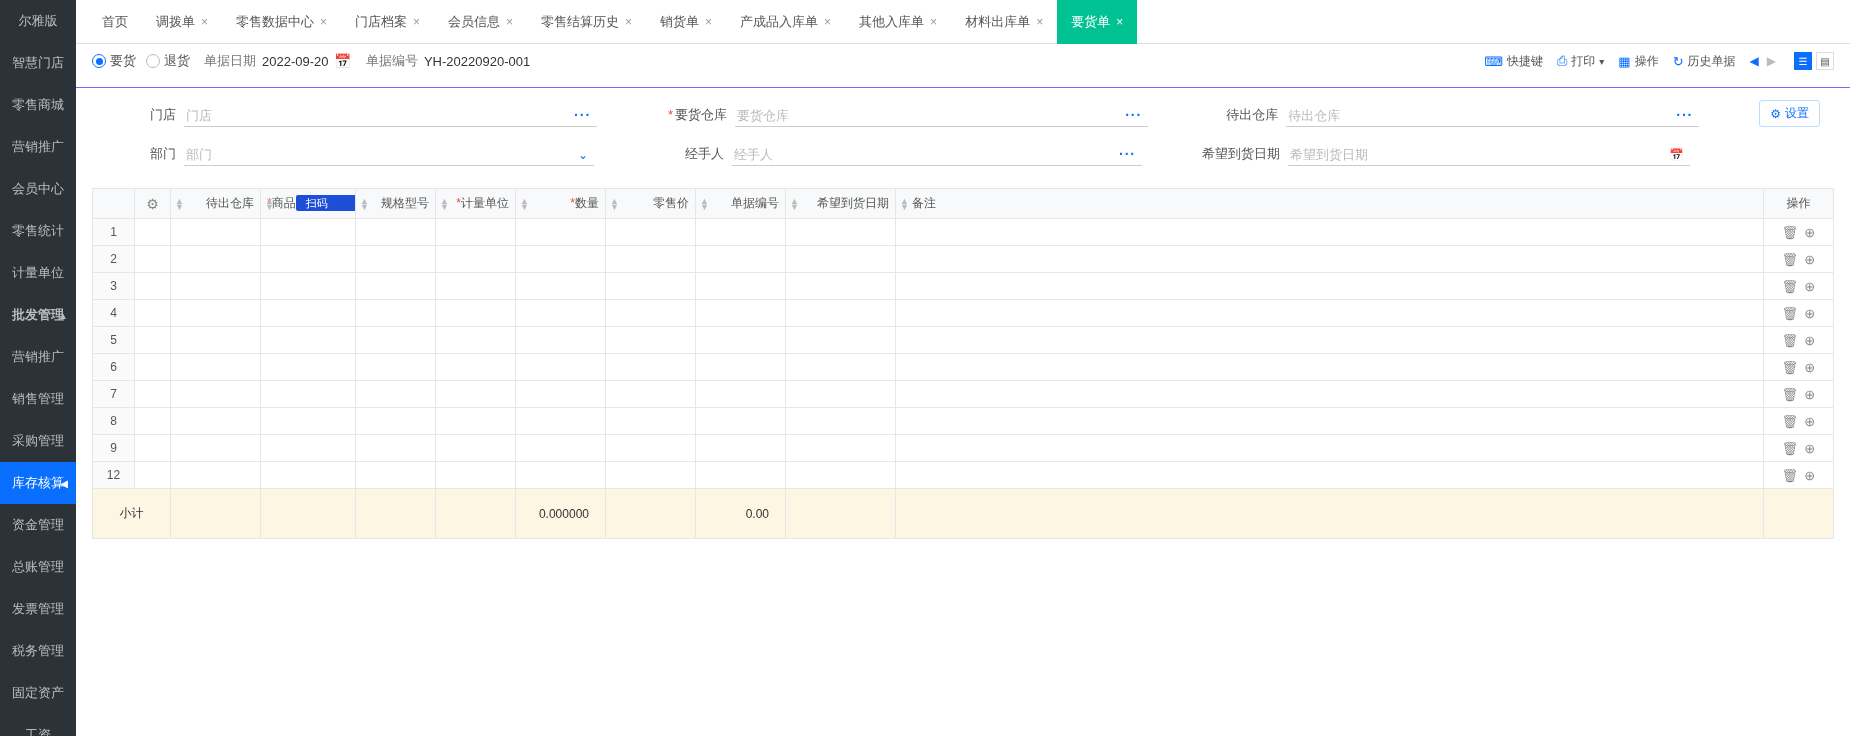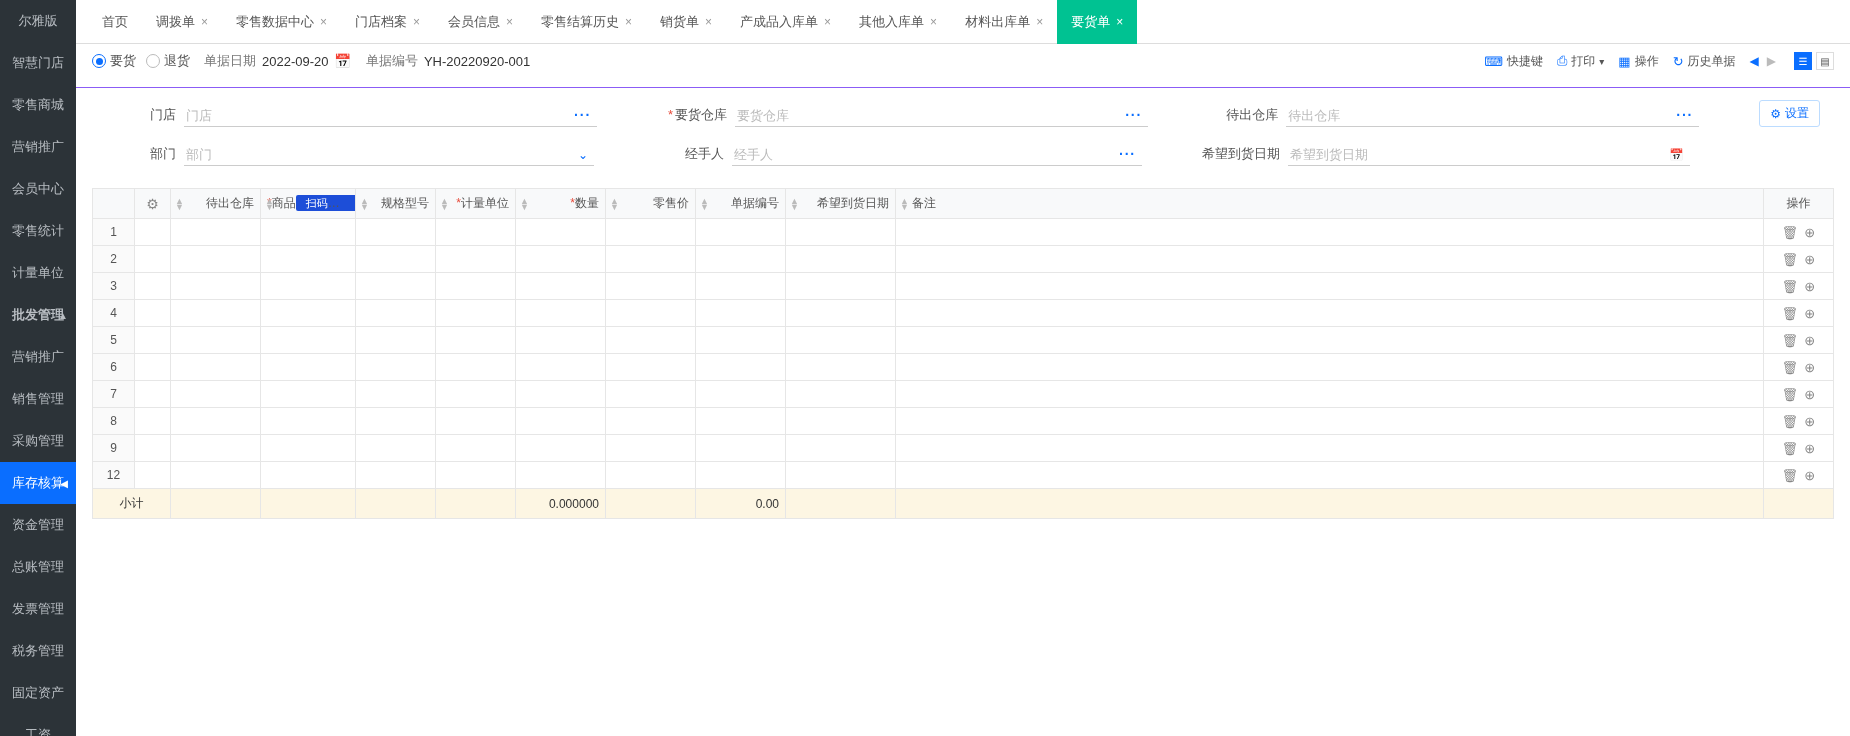--- a/index.html
+++ b/index.html
@@ -67,21 +67,21 @@
     th, td { border: 1px solid #e6e6e6; padding: 5px 6px; font-size: 12px; white-space: nowrap; overflow: hidden; text-overflow: ellipsis;}
     thead th { background: #f8f9fa; color: #555; font-weight: normal; text-align: right; position: relative; height: 30px;}
     thead th.th-left { text-align: left; }
     thead th.th-center { text-align: center; }
     .sort-icon { color: #bbb; font-size: 9px; position: absolute; left: 4px; top: 50%; transform: translateY(-50%); display: flex; flex-direction: column; line-height: 6px;}
     thead th .req { color: #e74c3c; }
     tbody td { height: 27px; text-align: center; color: #555; }
     tbody td.rownum { background: #fafafa; width: 40px; }
     tbody td.actions { width: 70px; }
     .row-btn { color: #888; cursor: pointer; padding: 0 3px; font-size: 13px; }
-    tfoot td { background: #fdf6e3; text-align: right; font-size: 12px; padding: 6px; height: 28px;}
+    tfoot td { background: #fdf6e3; text-align: right; font-size: 12px; padding: 16px; height: 28px;}
     tfoot td.lbl { text-align: center; }
     .scan-badge { background: #1d4ed8; color: #fff; font-size: 11px; padding: 2px 10px; border-radius: 2px; }
     .gear-icon { color: #888; font-size: 14px; }
     
     
     col.c-num { width: 42px; }
     col.c-gear { width: 36px; }
     col.c1 { width: 90px; }
     col.c2 { width: 95px; }
     col.c3 { width: 80px; }

